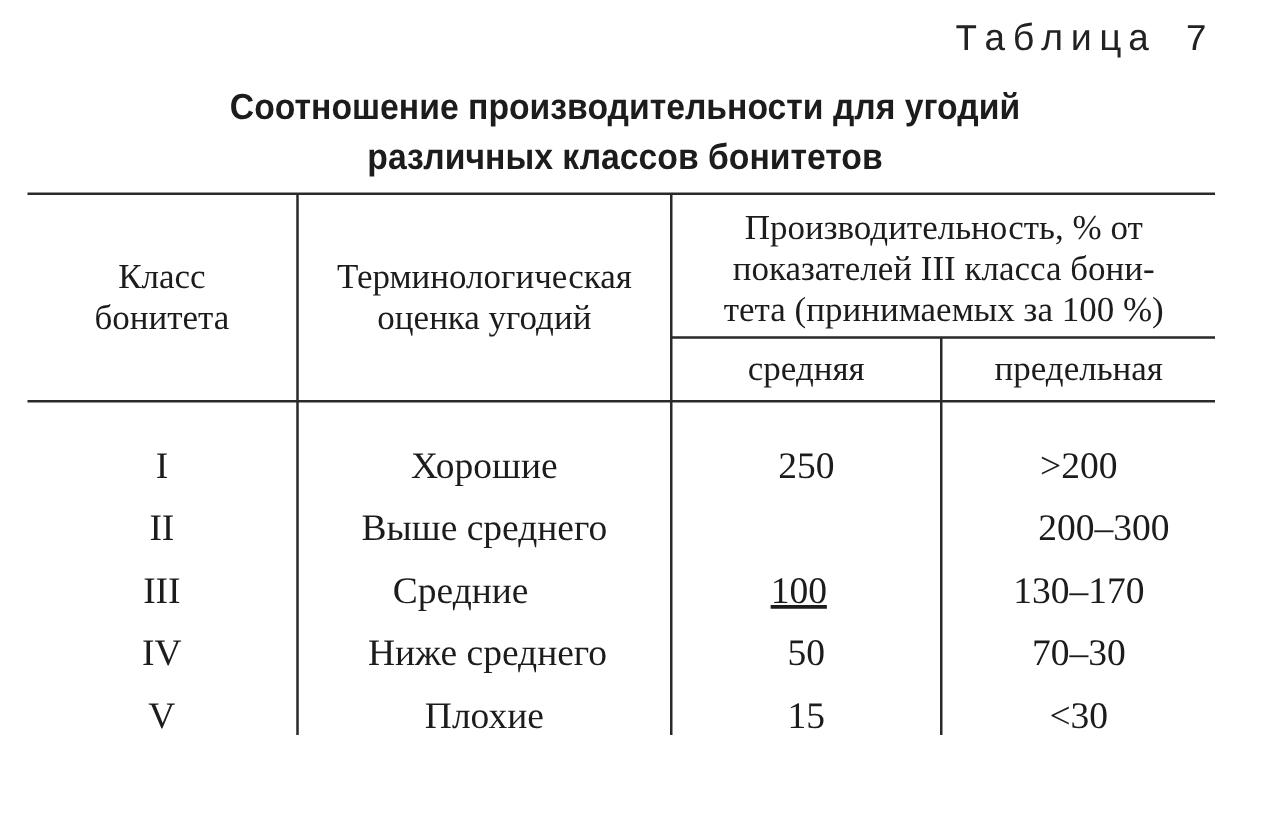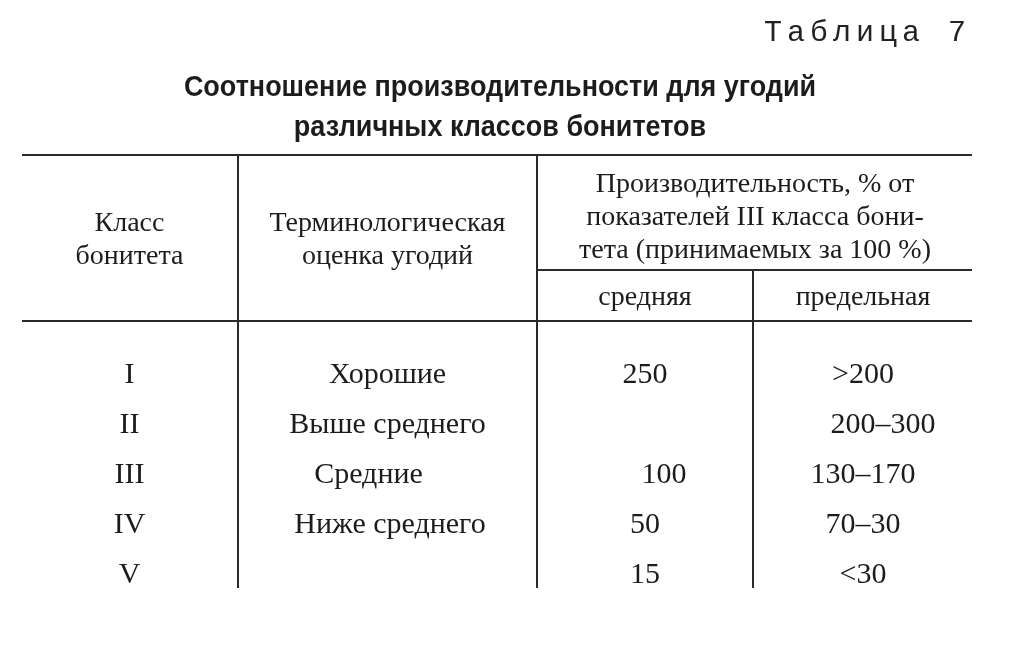--- a/index.html
+++ b/index.html
@@ -127,26 +127,27 @@
   <div class="c" style="left:732px; width:218px;">&gt;200</div>
 </div>
 <div class="row" style="top:398px;">
   <div class="c" style="left:217px; width:297px;">Выше среднего</div>
   <div class="c" style="left:0; width:215px;">II</div>
   <div class="c" style="left:732px; width:218px;margin-left:20px;">200–300</div>
 </div>
 <div class="row" style="top:448px;">
   <div class="c" style="left:0; width:215px;">III</div>
   <div class="c" style="left:217px; width:259px;">Средние</div>
-  <div class="c" style="left:516px; width:252px;">100</div>
+  <div class="c" style="left:491px; width:252px;text-decoration:underline;">100</div>
   <div class="c" style="left:732px; width:218px;">130–170</div>
 </div>
 <div class="row" style="top:498px;">
   <div class="c" style="left:0; width:215px;">IV</div>
   <div class="c" style="left:217px; width:302px;font-family:Liberation Serif, serif;">Ниже среднего</div>
   <div class="c" style="left:516px; width:214px;">50</div>
   <div class="c" style="left:732px; width:218px;">70–30</div>
 </div>
 <div class="row" style="top:548px;">
   <div class="c" style="left:0; width:215px;">V</div>
+  <div class="c" style="left:217px; width:297px;">Плохие</div>
   <div class="c" style="left:516px; width:214px;">15</div>
   <div class="c" style="left:732px; width:218px;">&lt;30</div>
 </div>
 
 </body></html>

